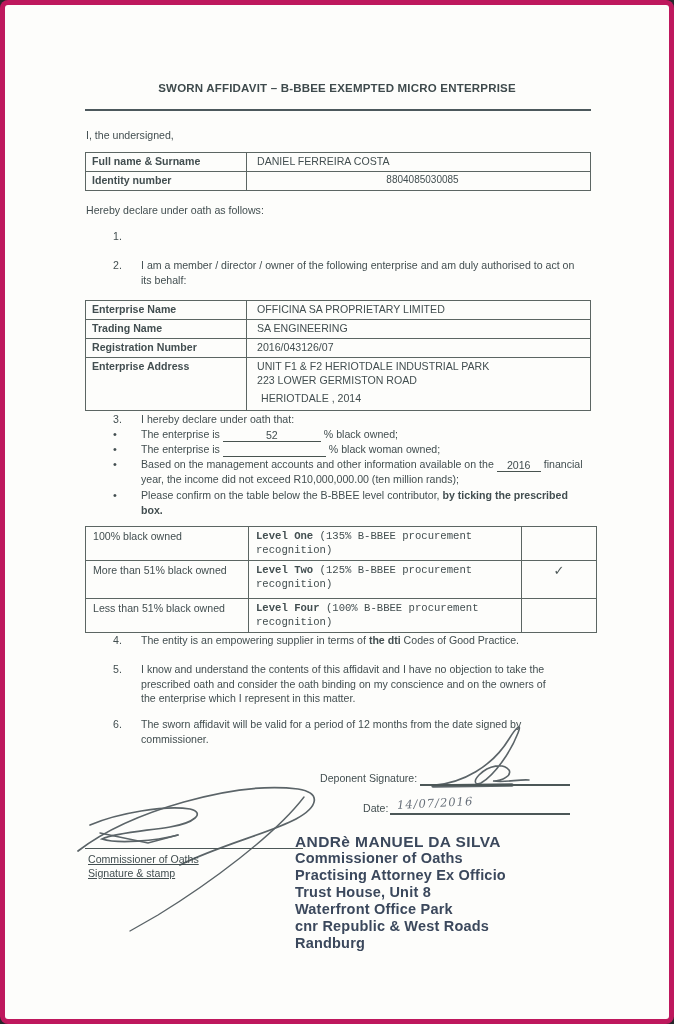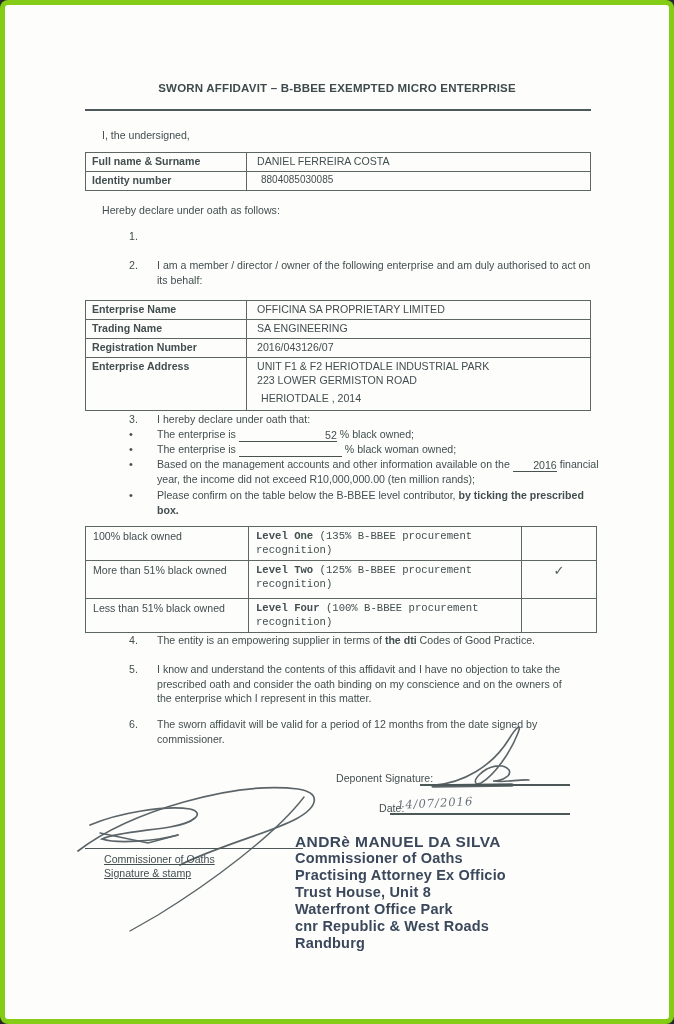--- a/index.html
+++ b/index.html
@@ -1,48 +1,48 @@
 <!DOCTYPE html>
 <html><head>
 <meta charset="utf-8">
 <style>
   html,body{margin:0;padding:0;background:#26282b;}
   .scan-frame{
     position:relative; width:674px; height:1024px; box-sizing:border-box;
-    background:#84cc16; border-radius:8px; overflow:hidden;
+    background:#be185d; border-radius:8px; overflow:hidden;
     font-family:"Liberation Sans", sans-serif;
   }
   .sheet{
     position:absolute; left:5px; top:5px; right:5px; bottom:5px;
     background:#fdfdfb; border-radius:3px; color:#424e50;
   }
   .abs{position:absolute;}
   .doc-title{
     left:0; right:0; top:77px; text-align:center;
     font-size:11.5px; font-weight:bold; letter-spacing:.2px; color:#3e4a4c;
   }
   .title-rule{ left:80px; top:104px; width:506px; height:2px; background:#4c585c; }
-  .body-text{ font-size:10.6px; color:#424e50; line-height:14.5px;margin-left:16px; }
+  .body-text{ font-size:10.6px; color:#424e50; line-height:14.5px; }
   .doc-table{
     border-collapse:collapse; table-layout:fixed; width:506px;
     font-size:10.6px; color:#424e50;
   }
   .doc-table td{
     border:1.4px solid #5c6663; padding:1px 6px; vertical-align:top;
     height:16px; line-height:14px;
   }
   .doc-table td.lbl{ font-weight:bold; width:148px; }
   .doc-table td.val{ padding-left:10px; }
   .clause{ display:flex; }
   .clause .num{ width:28px; flex:none; }
   .bullet-row{ display:flex; }
   .bullet-row .dot{ width:28px; flex:none; font-size:11px; }
   .blank{
     display:inline-block; border-bottom:1.2px solid #48534f;
-    text-align:right; height:12px; line-height:12px; font-size:10.6px;
+    text-align:center; height:12px; line-height:12px; font-size:10.6px;
     vertical-align:bottom;
   }
   .lvl-table{
     border-collapse:collapse; table-layout:fixed; width:494px;
     font-size:10.6px; color:#424e50;
   }
   .lvl-table td{ border:1.4px solid #5c6663; padding:3px 7px; vertical-align:top; line-height:13.5px;}
   .lvl-table .c1{ width:148px; }
   .lvl-table .c2{ width:258px;font-family:Liberation Mono, monospace; }
   .lvl-table .c3{ width:60px; text-align:center; }
@@ -74,21 +74,21 @@
     <div class="abs body-text" style="left:81px; top:123px;">I, the undersigned,</div>
 
     <table class="doc-table abs" style="left:80px; top:147px;">
       <tbody>
           <tr>
         <td class="lbl">Full name &amp; Surname</td>
         <td class="val">DANIEL FERREIRA COSTA</td>
       </tr>
       <tr>
         <td class="lbl">Identity number</td>
-        <td class="val" style="padding-left:14px; font-size:10px;">8804085030085</td>
+        <td class="val" style="padding-left:14px; font-size:10px;text-align:center;">8804085030085</td>
       </tr>
     </tbody>
       </table>
 
     <div class="abs body-text" style="left:81px; top:198px;">Hereby declare under oath as follows:</div>
 
     <div class="abs body-text clause" style="left:108px; top:224px; width:480px;">
       <span class="num">1.</span>
     </div>
 

